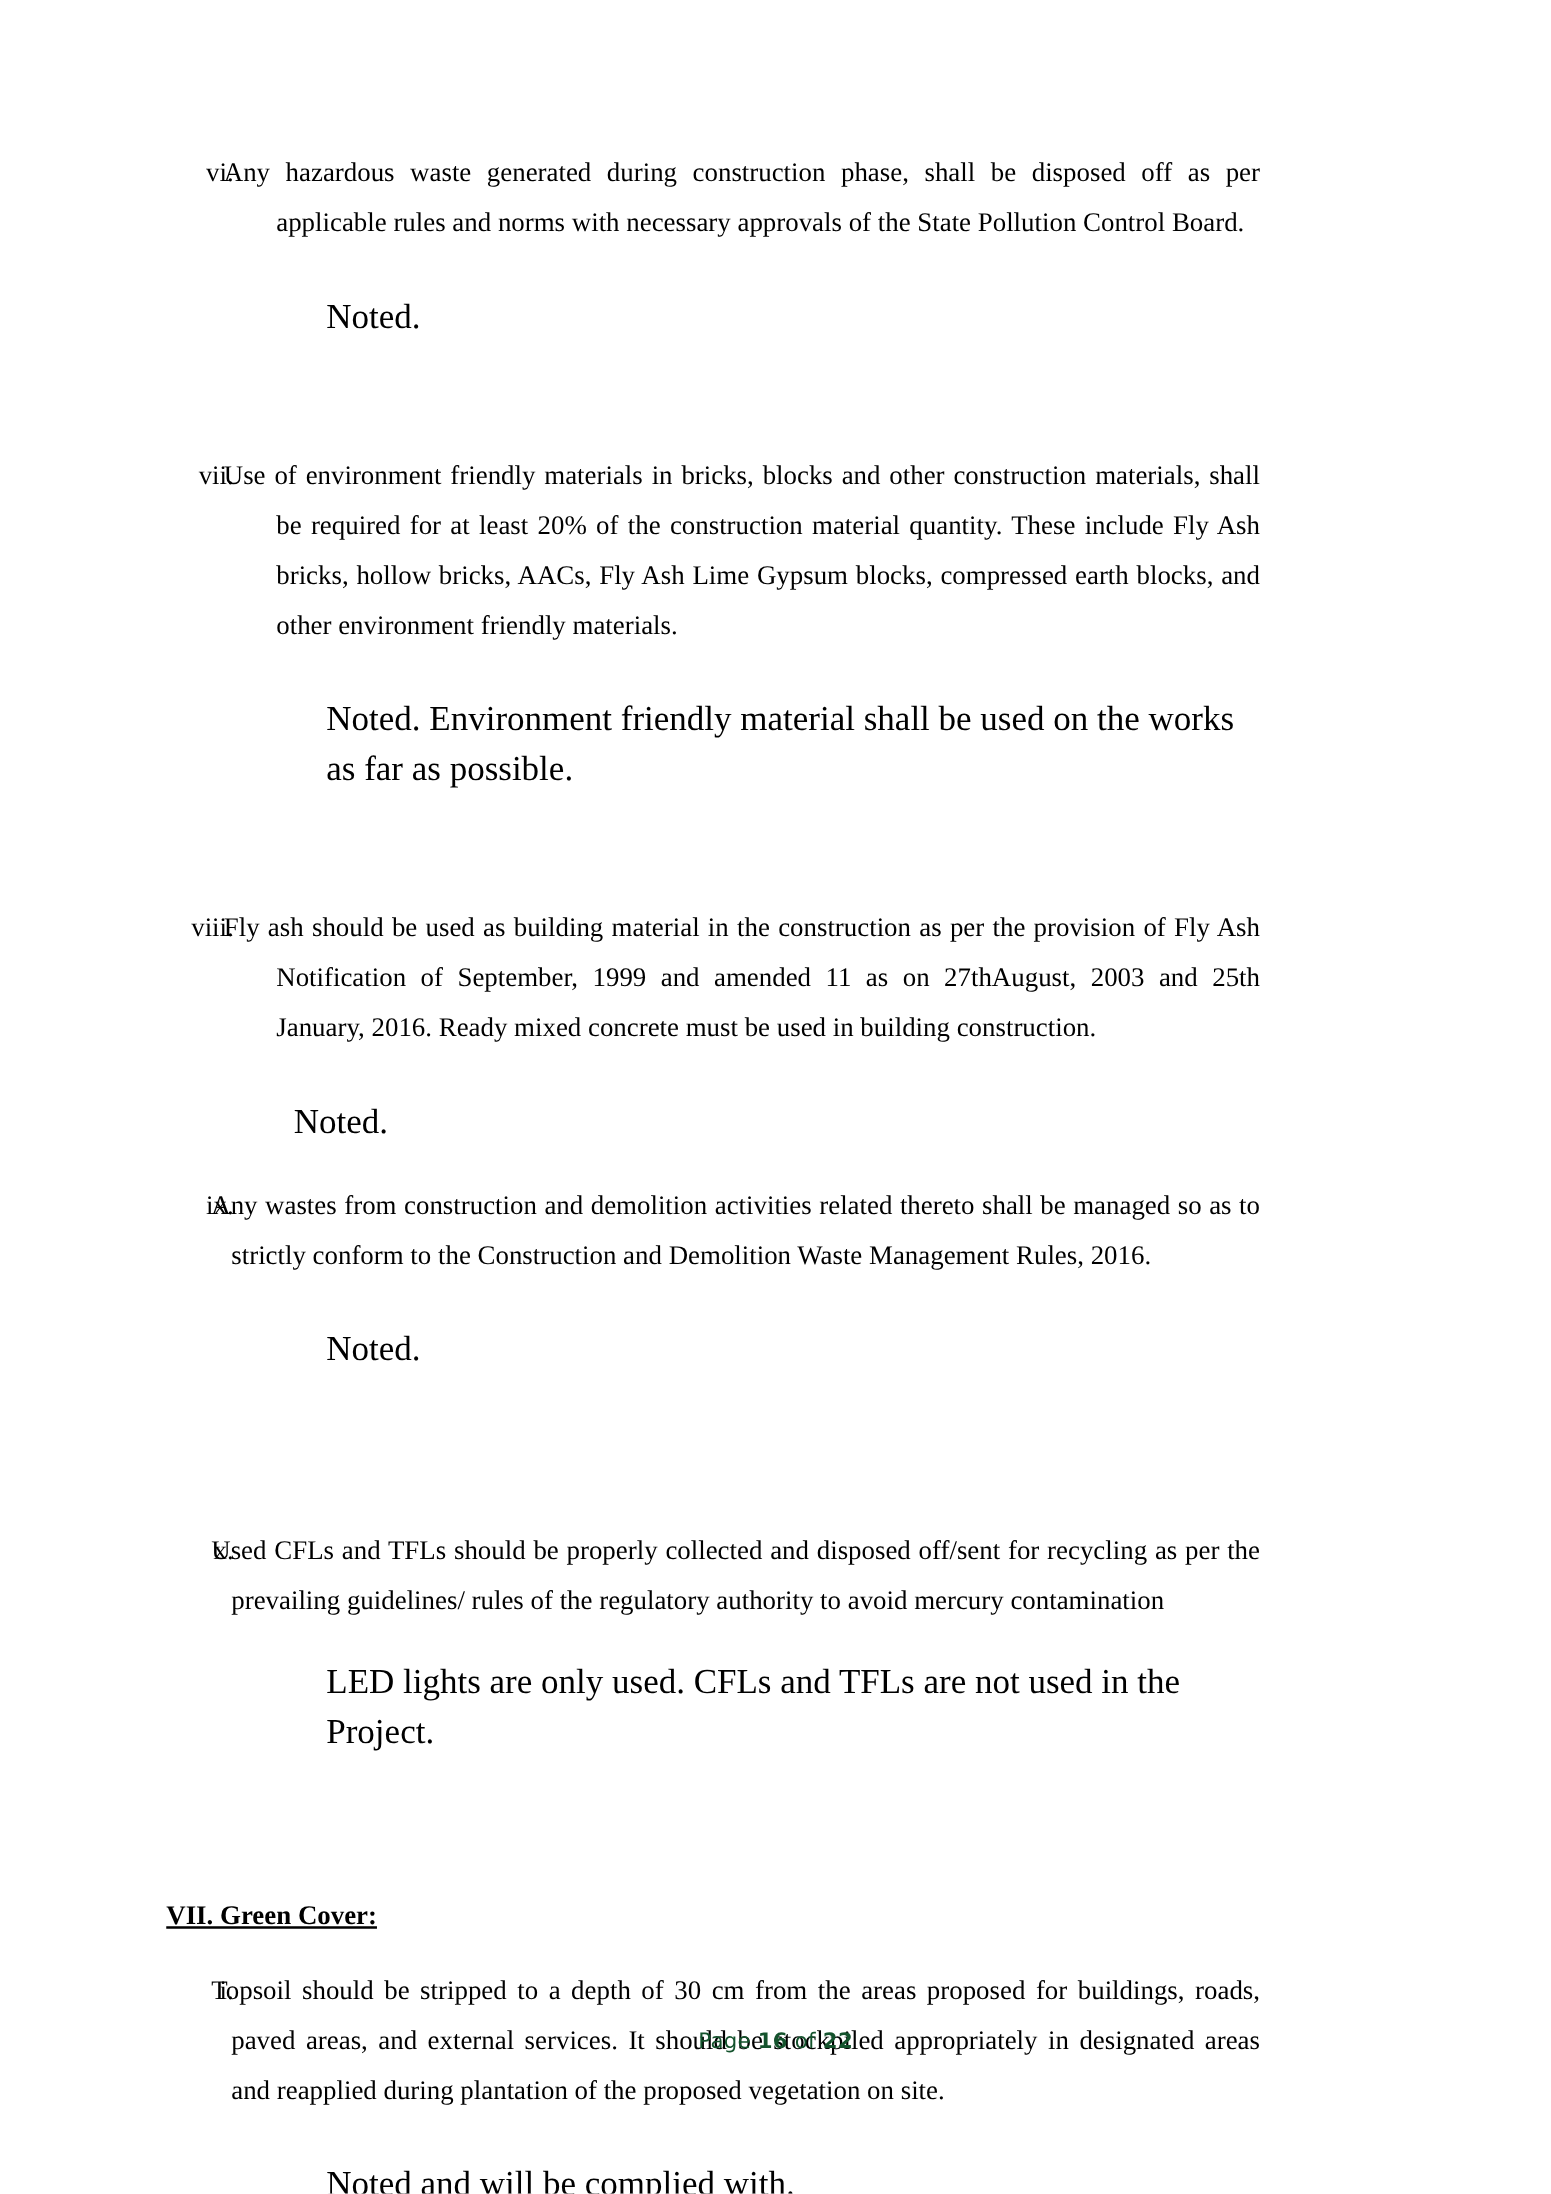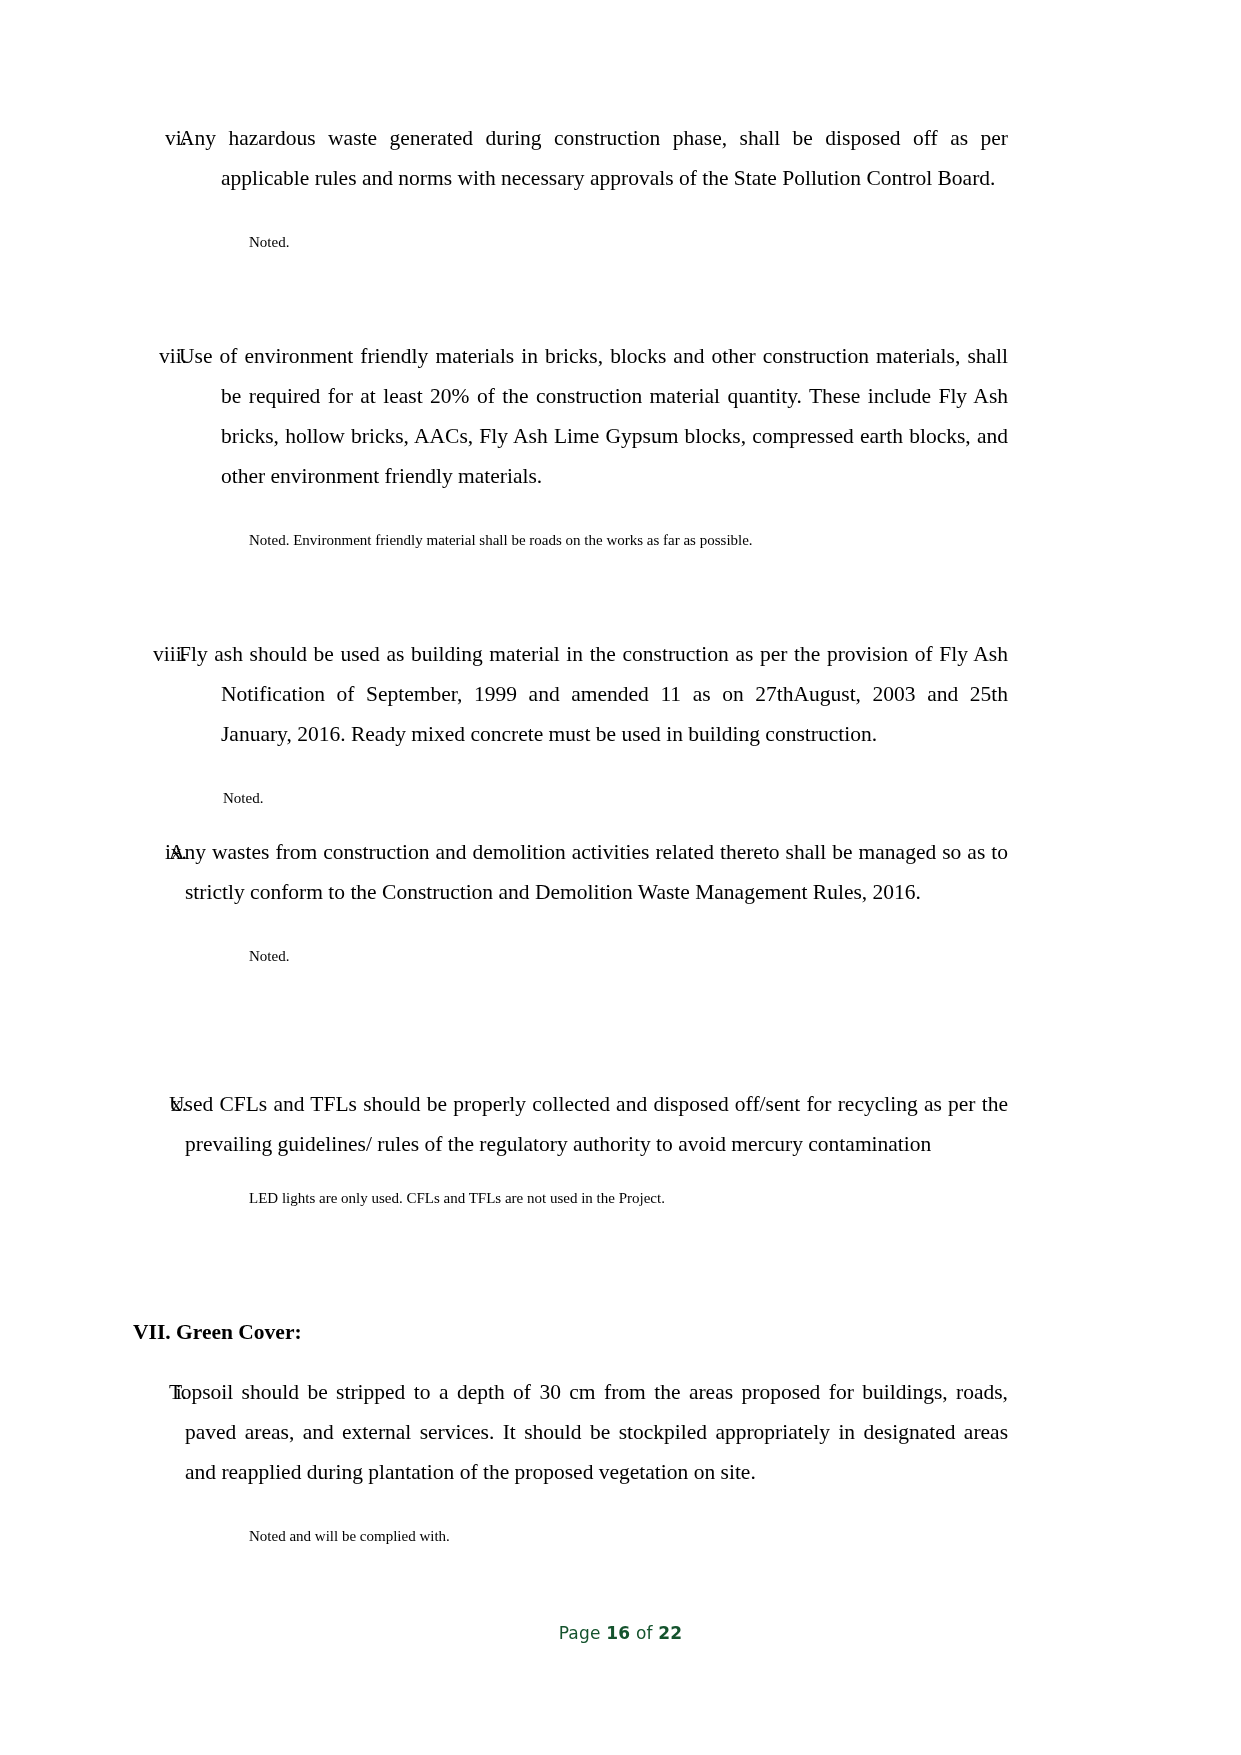--- a/index.html
+++ b/index.html
@@ -55,35 +55,36 @@
     padding-left: 42px;
     text-indent: -42px;
     font-family: Liberation Serif, serif;
   }
   .item.hang-sm .body {
     padding-left: 16px;
     text-indent: -16px;
     margin-left: 36px;
   }
   .reply {
-    font-size: 15px;
+    font-size: 28px;
     line-height: 40px;
-    margin: 4px;
+    margin: 16px;
     padding-left: 112px;
     text-align: left;
   }
   .reply.deep2 {
     padding-left: 86px;
   }
   .section-head {
     font-size: 21.5px;
     line-height: 40px;
     font-weight: bold;
     margin: 0;
     text-align: left;
+    text-decoration: underline;
   }
   .gap-xs { height: 10px; }
   .gap-s  { height: 20px; }
   .gap-m  { height: 34px; }
   .gap-xl { height: 70px; }
 
   .footer {
     position: absolute;
     left: 0;
     right: 0;
@@ -110,21 +111,21 @@
     <div class="gap-s"></div>
     <div class="reply">Noted.</div>
 
     <div class="gap-xl"></div>
 
     <div class="item hang">
       <span class="marker">vii.</span>
       <span class="body">Use of environment friendly materials in bricks, blocks and other construction materials, shall be required for at least 20% of the construction material quantity. These include Fly Ash bricks, hollow bricks, AACs, Fly Ash Lime Gypsum blocks, compressed earth blocks, and other environment friendly materials.</span>
     </div>
     <div class="gap-s"></div>
-    <div class="reply">Noted. Environment friendly material shall be roads on the works as far as possible.</div>
+    <div class="reply">Noted. Environment friendly material shall be used on the works as far as possible.</div>
 
     <div class="gap-xl"></div>
 
     <div class="item hang">
       <span class="marker">viii.</span>
       <span class="body">Fly ash should be used as building material in the construction as per the provision of Fly Ash Notification of September, 1999 and amended 11 as on 27thAugust, 2003 and 25th January, 2016. Ready mixed concrete must be used in building construction.</span>
     </div>
     <div class="gap-s"></div>
     <div class="reply deep2">Noted.</div>
 

